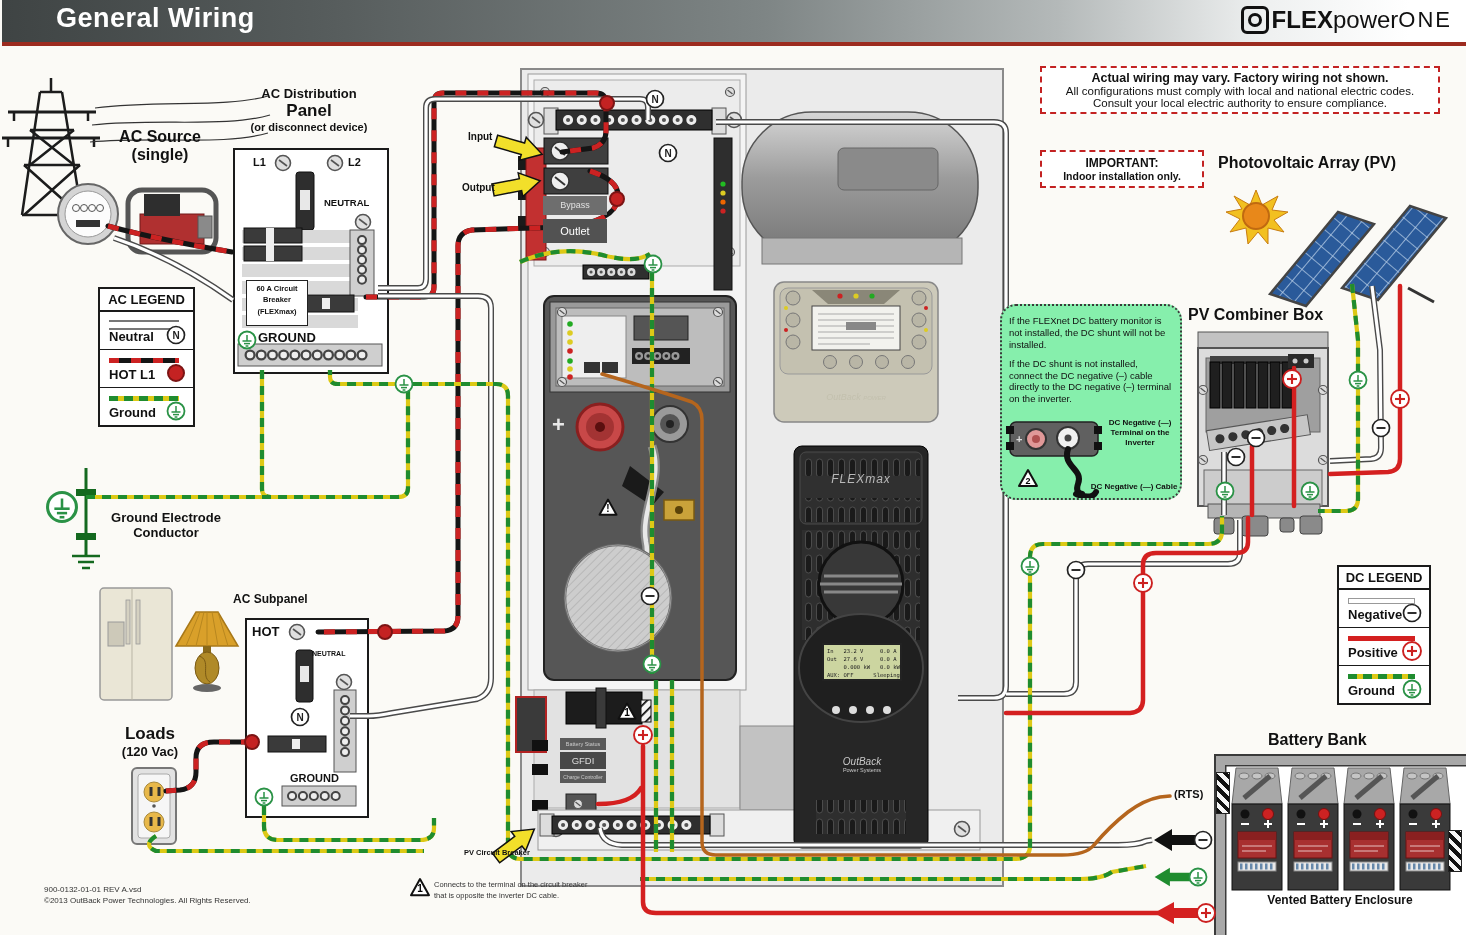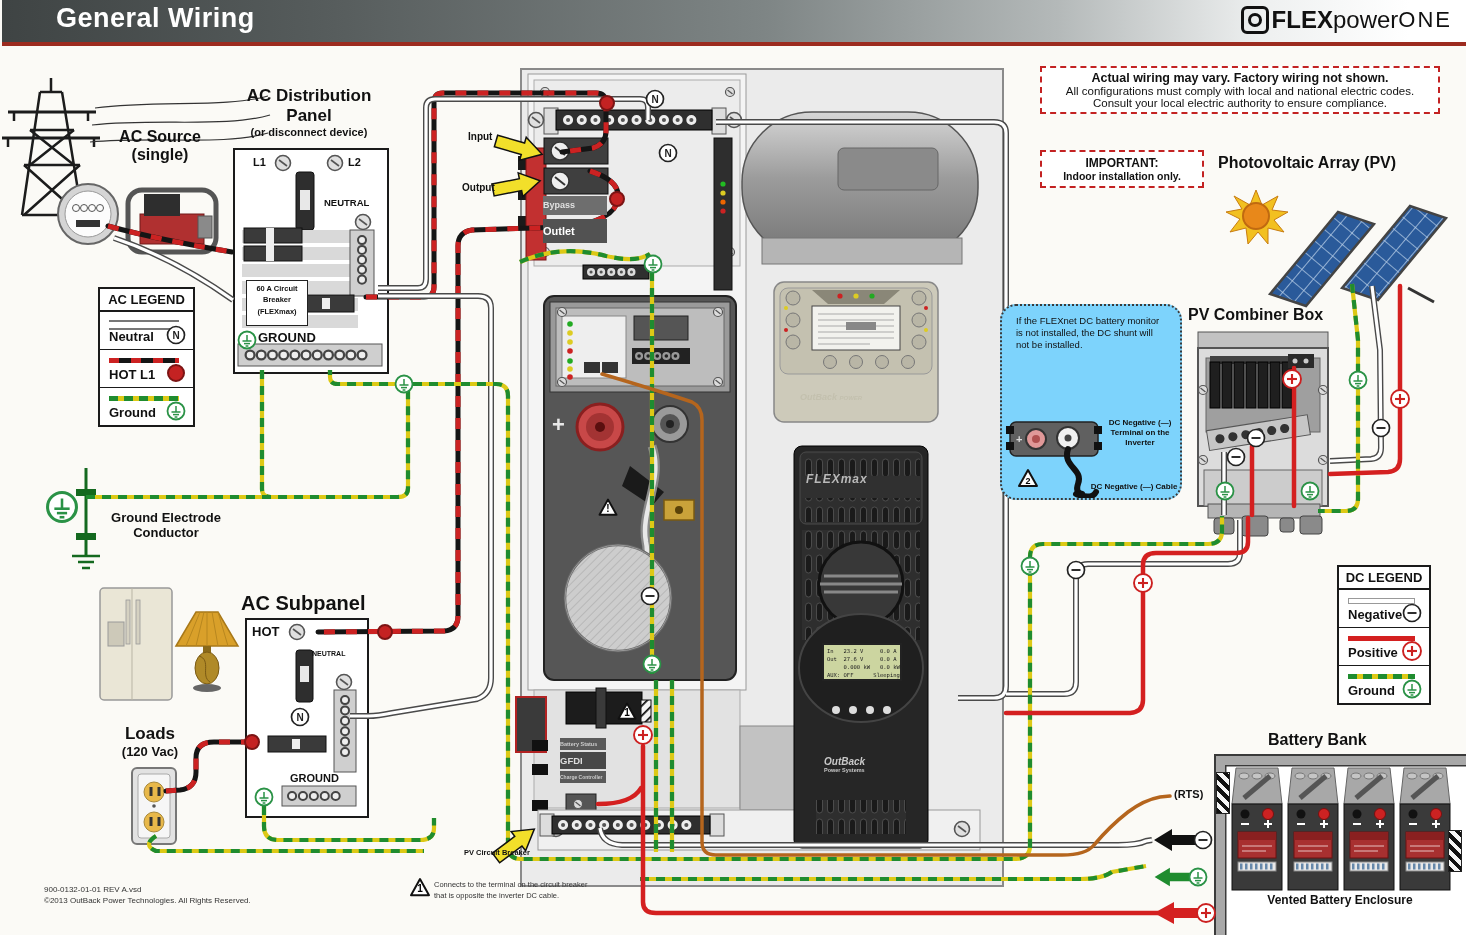--- a/index.html
+++ b/index.html
@@ -28,24 +28,24 @@
   .samp-hot{background:repeating-linear-gradient(90deg,#cc2222 0 10px,#151515 10px 22px)}
   .samp-gnd{background:repeating-linear-gradient(90deg,#1f8c2f 0 9px,#ddc916 9px 15px)}
   .samp-neg{height:4px;background:#fff;border:1.5px solid #999}
   .samp-pos{background:#d42020}
   .rlab{position:absolute;left:9px;bottom:5px;font-weight:bold;font-size:13px}
   .rbad{position:absolute;right:7px;bottom:4px;width:20px;height:20px}
   .imp{position:absolute;border:2.5px dashed #c32222;background:#fff;z-index:8;text-align:center}
   .impl1{font-size:13px;font-weight:bold;padding-top:4px}
   .impl2{font-size:12.5px;font-weight:bold}
   .impl3{font-size:11.5px}
-  #fnote{position:absolute;left:1000px;top:304px;width:182px;height:196px;border:2px dotted #3a3a3a;border-radius:16px;background:#7dd3fc;z-index:8;font-size:9.5px;line-height:1.25;box-sizing:border-box;padding:9px 14px}
+  #fnote{position:absolute;left:1000px;top:304px;width:182px;height:196px;border:2px dotted #3a3a3a;border-radius:16px;background:#86efac;z-index:8;font-size:9.5px;line-height:1.25;box-sizing:border-box;padding:9px 7px}
   #fnote .p2{margin-top:7px}
   #lcd{position:absolute;left:822px;top:643px;width:80px;height:38px;background:#ccd5a0;border:2px solid #222;z-index:8;font-family:"DejaVu Sans Mono",monospace;font-size:5.5px;line-height:8px;padding:2px 3px;white-space:pre;box-sizing:border-box;color:#222}
-  .tag{position:absolute;z-index:8;font-weight:bold}
+  .tag{position:absolute;z-index:8;text-align:center;font-weight:normal}
   .note-lbl{position:absolute;z-index:9;font-weight:bold;font-size:8px;text-align:center;line-height:1.25}
   .small-print{font-size:8px;font-weight:normal;color:#333;line-height:1.4}
 </style>
 </head>
 <body>
 
 <div id="hdr">
   <div class="t">General Wiring</div>
 </div>
 <div id="logo">
@@ -604,39 +604,39 @@
         <text x="627" y="716" text-anchor="middle" font-size="10" font-weight="bold" font-family="Liberation Sans,sans-serif">1</text>
       </g>
   <g>
         <use href="#tri" transform="translate(420,888) scale(0.9)"></use>
         <text x="420" y="892" text-anchor="middle" font-size="10" font-weight="bold" font-family="Liberation Sans,sans-serif">1</text>
       </g>
 </g>
 </svg>
 
 <div class="lbl ctr" style="left:225px;top:86px;width:168px">
-  <div style="font-size:17px">AC Distribution</div>
+  <div style="font-size:13px">AC Distribution</div>
   <div style="font-size:17px">Panel</div>
   <div style="font-size:11px">(or disconnect device)</div>
 </div>
 <div class="lbl ctr" style="left:100px;top:128px;width:120px">
   <div style="font-size:16px">AC Source</div>
   <div style="font-size:16px">(single)</div>
 </div>
 <div class="lbl" style="left:253px;top:156px;font-size:11px">L1</div>
 <div class="lbl" style="left:348px;top:156px;font-size:11px">L2</div>
 <div class="lbl" style="left:324px;top:197px;font-size:9.5px">NEUTRAL</div>
 <div class="lbl" style="left:258px;top:330px;font-size:13px">GROUND</div>
 <div class="lbl ctr" style="left:246px;top:280px;width:62px;height:46px;background:#fff;border:1.5px solid #222;font-size:7.5px;line-height:1.5;padding-top:2px;box-sizing:border-box">
   <div>60 A Circuit</div>
     <div>Breaker</div>
     <div>(FLEXmax)</div>
 </div>
 
-<div class="lbl" style="left:241px;top:592px;font-size:20px">AC Subpanel</div>
+<div class="lbl" style="left:233px;top:592px;font-size:12px">AC Subpanel</div>
 <div class="lbl" style="left:252px;top:624px;font-size:13px">HOT</div>
 <div class="lbl" style="left:312px;top:650px;font-size:7px">NEUTRAL</div>
 <div class="lbl" style="left:290px;top:772px;font-size:11px">GROUND</div>
 
 <div class="lbl ctr" style="left:96px;top:510px;width:140px;font-size:13px">
   <div>Ground Electrode</div>
     <div>Conductor</div>
 </div>
 <div class="lbl ctr" style="left:108px;top:724px;width:84px">
   <div style="font-size:17px">Loads</div>
@@ -740,20 +740,21 @@
 </div>
 
 <div class="lbl" style="left:1218px;top:154px;font-size:16px">Photovoltaic Array (PV)</div>
 <div class="lbl" style="left:1188px;top:306px;font-size:16px">PV Combiner Box</div>
 <div class="lbl" style="left:1268px;top:731px;font-size:16px">Battery Bank</div>
 <div class="lbl ctr" style="left:1238px;top:893px;width:204px;font-size:12px">Vented Battery Enclosure</div>
 <div class="lbl" style="left:1174px;top:788px;font-size:11px">(RTS)</div>
 
 <div id="fnote">
   <div>If the FLEXnet DC battery monitor is not installed, the DC shunt will not be installed.</div>
+  <div class="p2">If the DC shunt is not installed, connect the DC negative (–) cable directly to the DC negative (–) terminal on the inverter.</div>
   <svg style="position:absolute;left:4px;bottom:0;width:174px;height:86px" viewBox="0 0 174 86">
     <rect x="4" y="10" width="88" height="34" rx="6" fill="#606060" stroke="#222" stroke-width="1.5"></rect>
     <rect x="0" y="14" width="8" height="8" fill="#111"></rect>
       <rect x="0" y="30" width="8" height="8" fill="#111"></rect>
     <rect x="88" y="14" width="8" height="8" fill="#111"></rect>
       <rect x="88" y="30" width="8" height="8" fill="#111"></rect>
     <text x="10" y="31" font-size="11" font-weight="bold" fill="#ddd">+</text>
     <circle cx="30" cy="27" r="10" fill="#e09898" stroke="#333" stroke-width="2"></circle>
       <circle cx="30" cy="27" r="4" fill="#b05050"></circle>
     <circle cx="62" cy="26" r="11" fill="#f0f0f0" stroke="#333" stroke-width="2"></circle>

